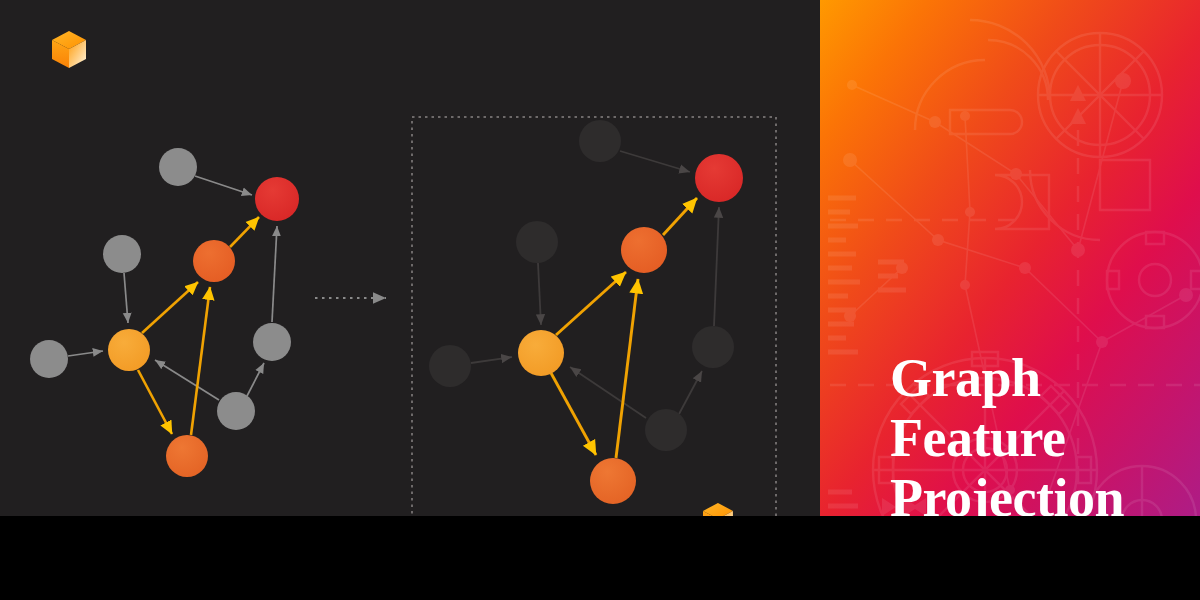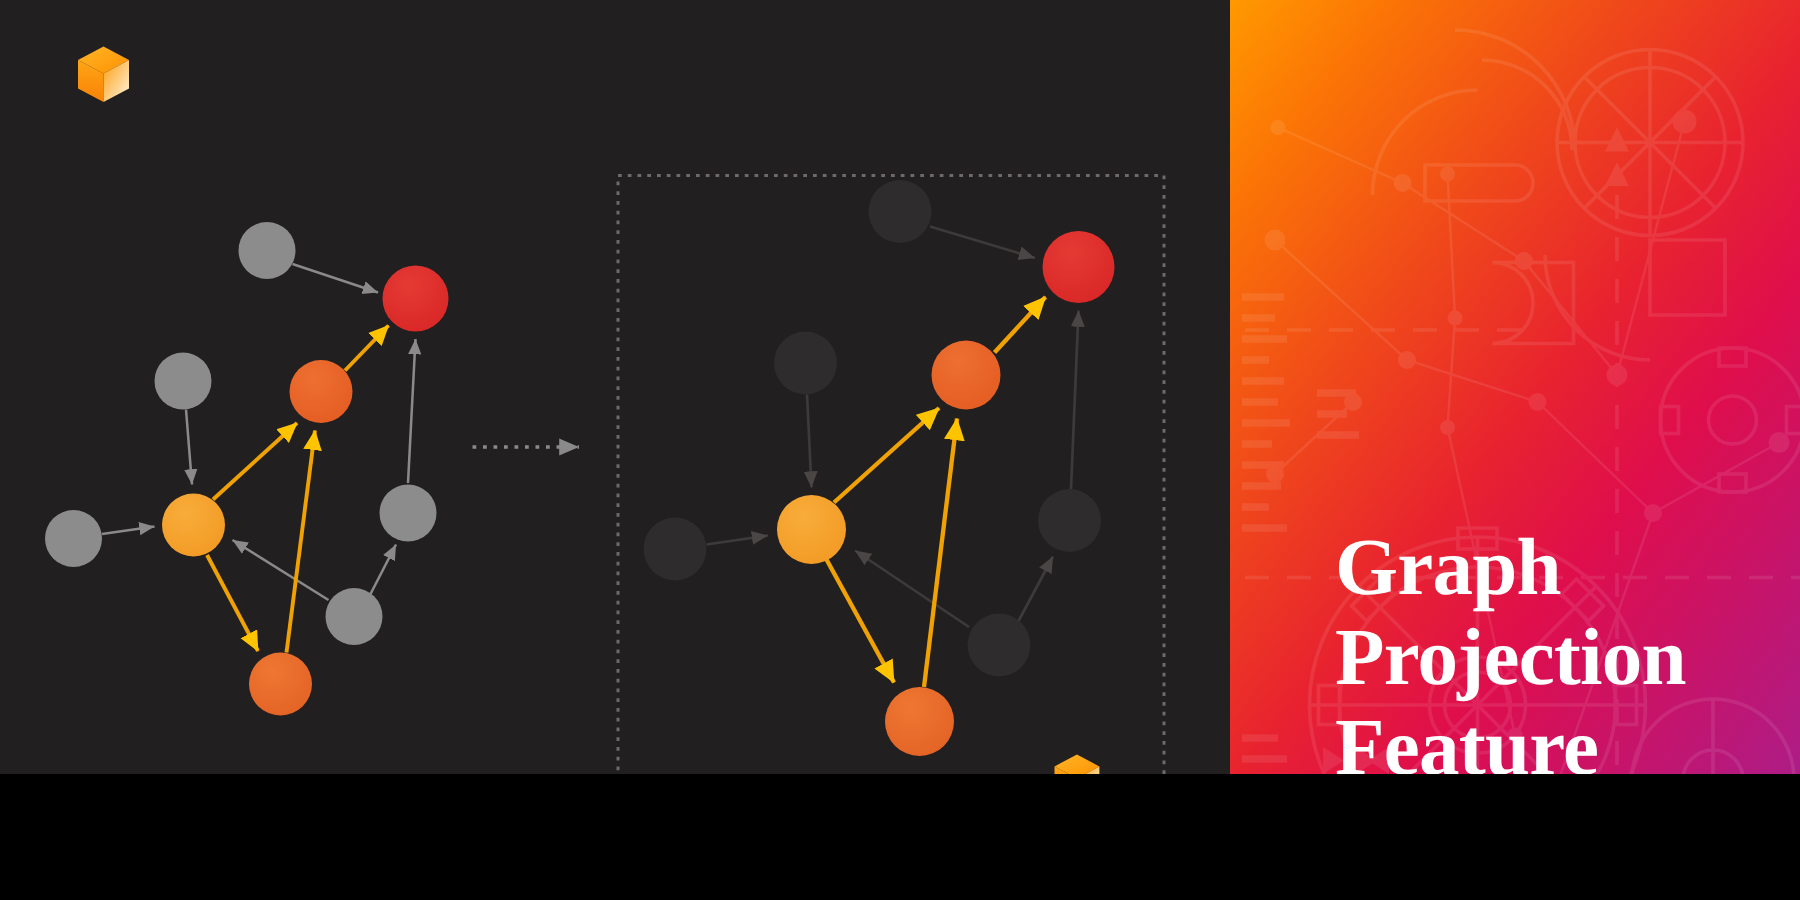--- a/index.html
+++ b/index.html
@@ -320,18 +320,18 @@
           <path d="M30,160 L118,240 L205,268 L282,342 L366,295"></path>
           <path d="M145,116 L150,212 L145,285 L190,490"></path>
           <path d="M82,268 L30,316"></path>
           <path d="M205,560 L282,342"></path>
         </g>
       </g>
     </svg>
 
     <div class="title-block">
       <div class="title-line">Graph</div>
+      <div class="title-line">Feature</div>
       <div class="title-line">Projection</div>
-      <div class="title-line">Feature</div>
     </div>
   </div>
 
 </div>
 
 </body></html>

